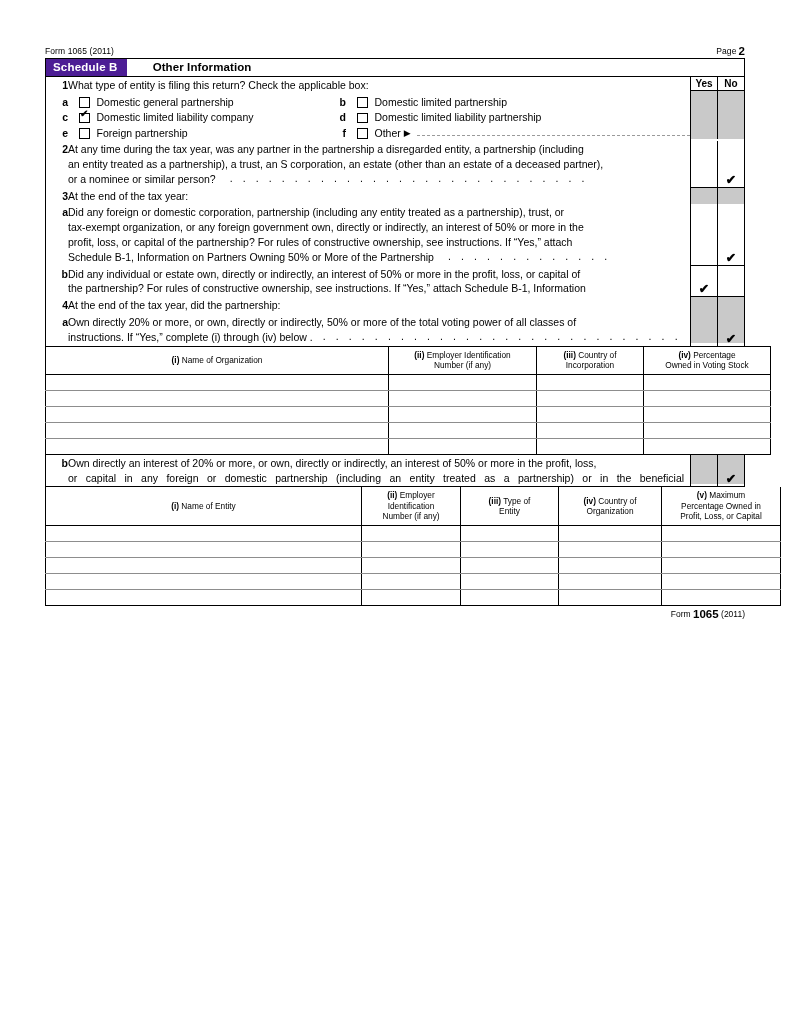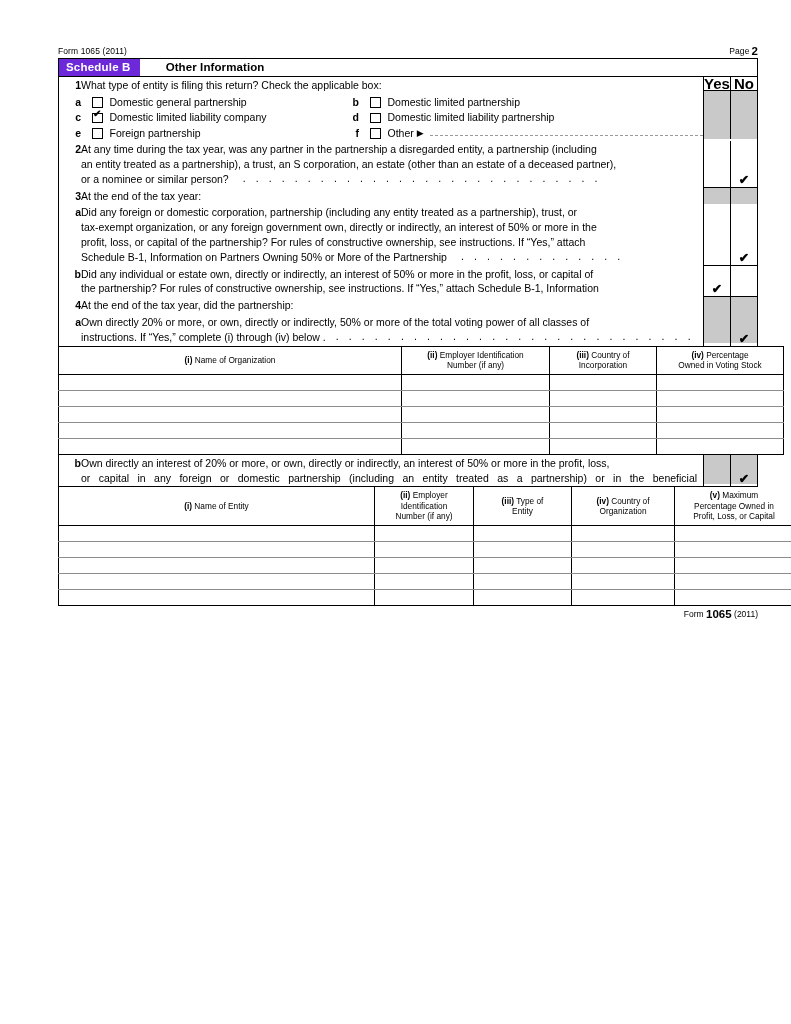--- a/index.html
+++ b/index.html
@@ -10,21 +10,21 @@
   body {
     width: 791px;
     height: 1024px;
     font-family: "Liberation Sans", sans-serif;
     color: #000000;
     position: relative;
     overflow: hidden;
   }
   .page {
     position: absolute;
-    left: 13px; top: 0;
+    left: 0; top: 0;
     width: 732px;
     height: 1024px;
     background: #ffffff;
     text-decoration: underline;
   }
   .sheet {
     position: absolute;
     left: 45px;
     top: 46px;
     width: 700px;
@@ -55,21 +55,21 @@
   }
 
   
   .schedbar {
     display: flex;
     align-items: stretch;
     border-bottom: 1.4px solid #000;
     height: 17px;
   }
   .schedtag {
-    background: #6d28d9;
+    background: #4c1d95;
     color: #fff;
     font-weight: bold;
     font-size: 11.5px;
     line-height: 17px;
     padding: 0 9px 0 7px;
     letter-spacing: .2px;
     white-space: nowrap;
   }
   .schedtitle {
     font-weight: bold;
@@ -81,21 +81,21 @@
   }
   .ynhead {
     width: 53px;
     display: flex;
     border-left: 1.2px solid #000;
   }
   .ynhead > div {
     width: 50%;
     text-align: center;
     font-weight: bold;
-    font-size: 15px;
+    font-size: 10px;
     line-height: 13px;
     border-bottom: 1.2px solid #000;
   }
   .ynhead > div + div { border-left: 1.2px solid #000; }
 
   .ynstack {
     width: 53px;
     border-left: 1.2px solid #000;
     position: relative;
   }

